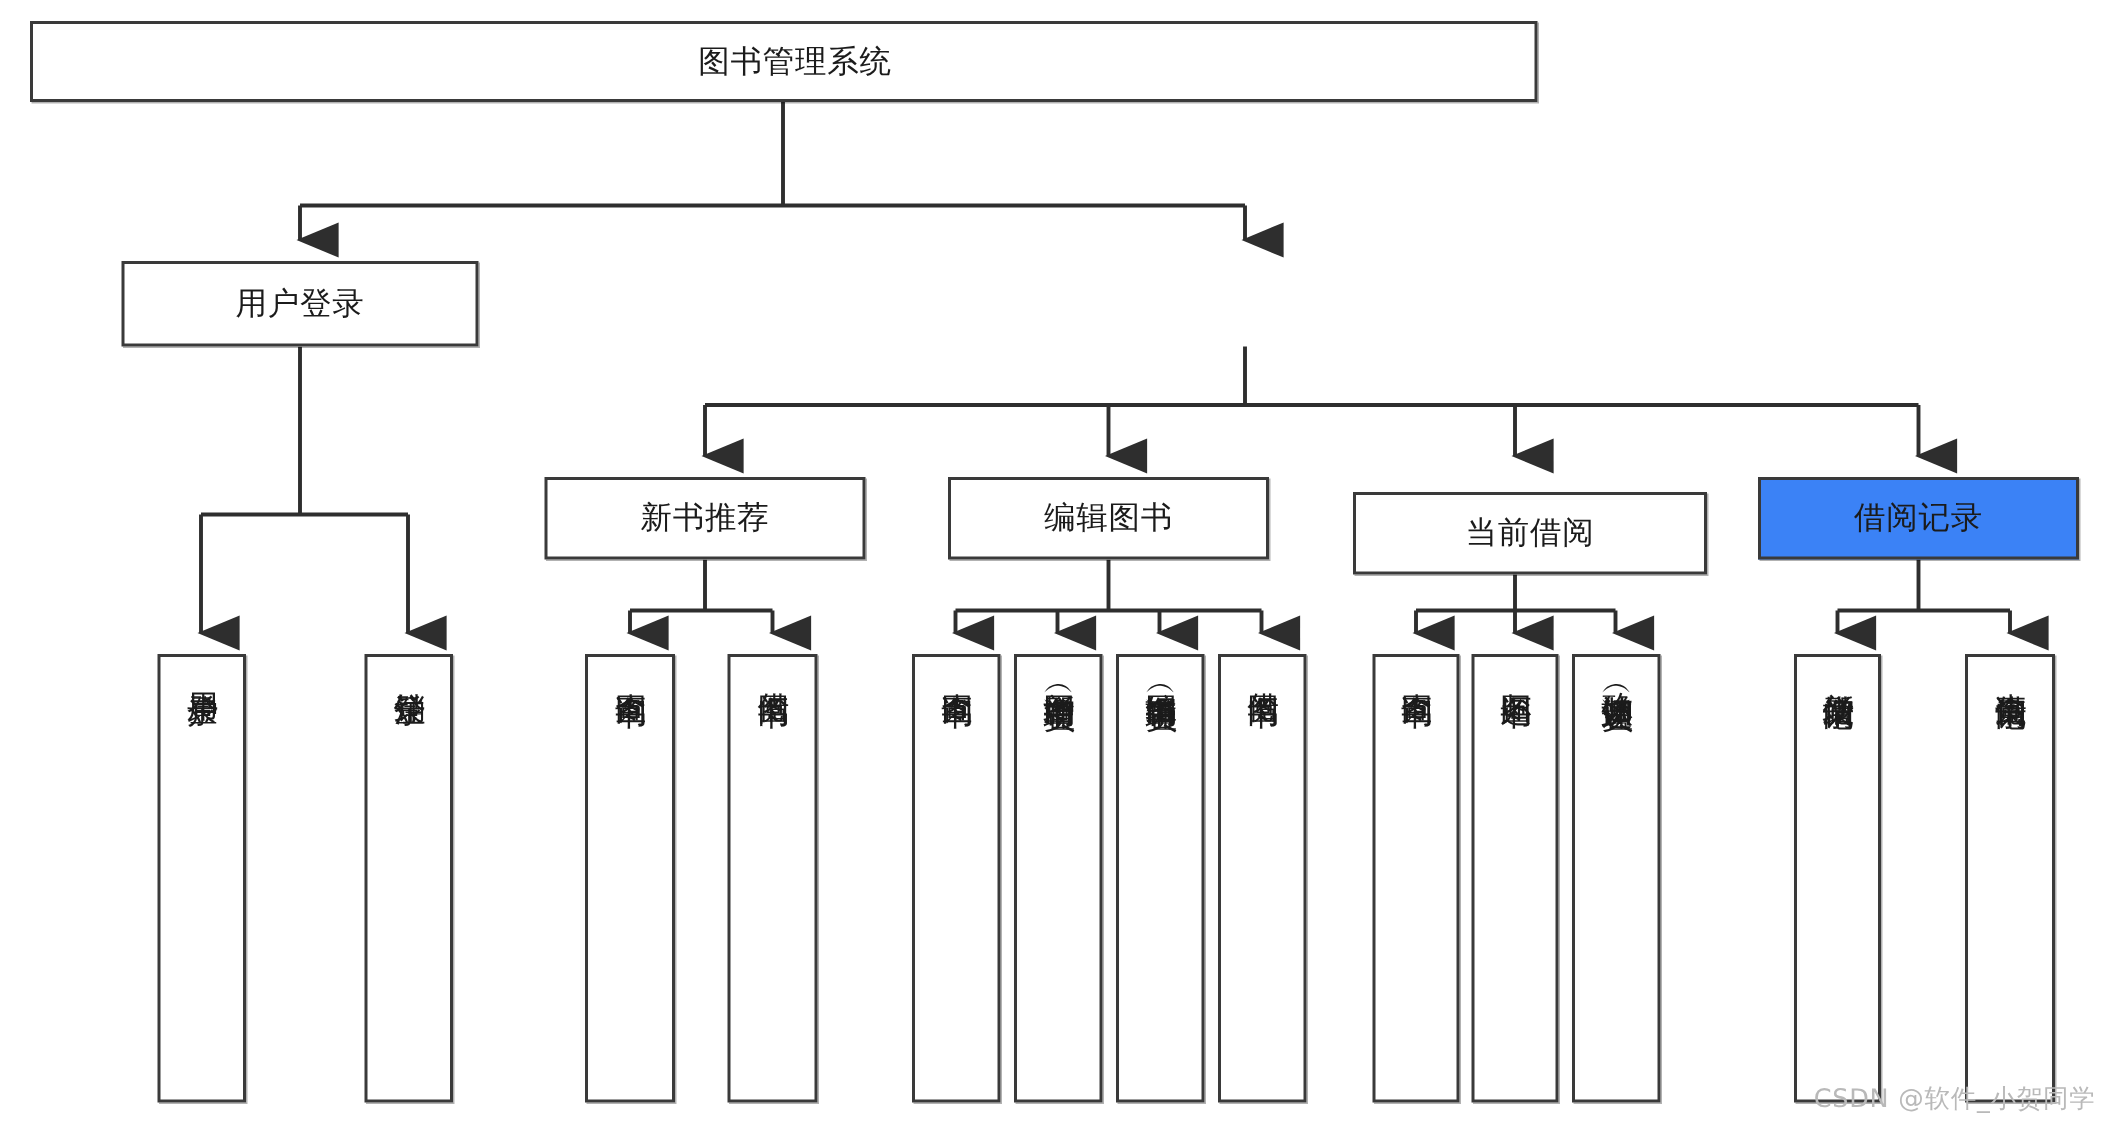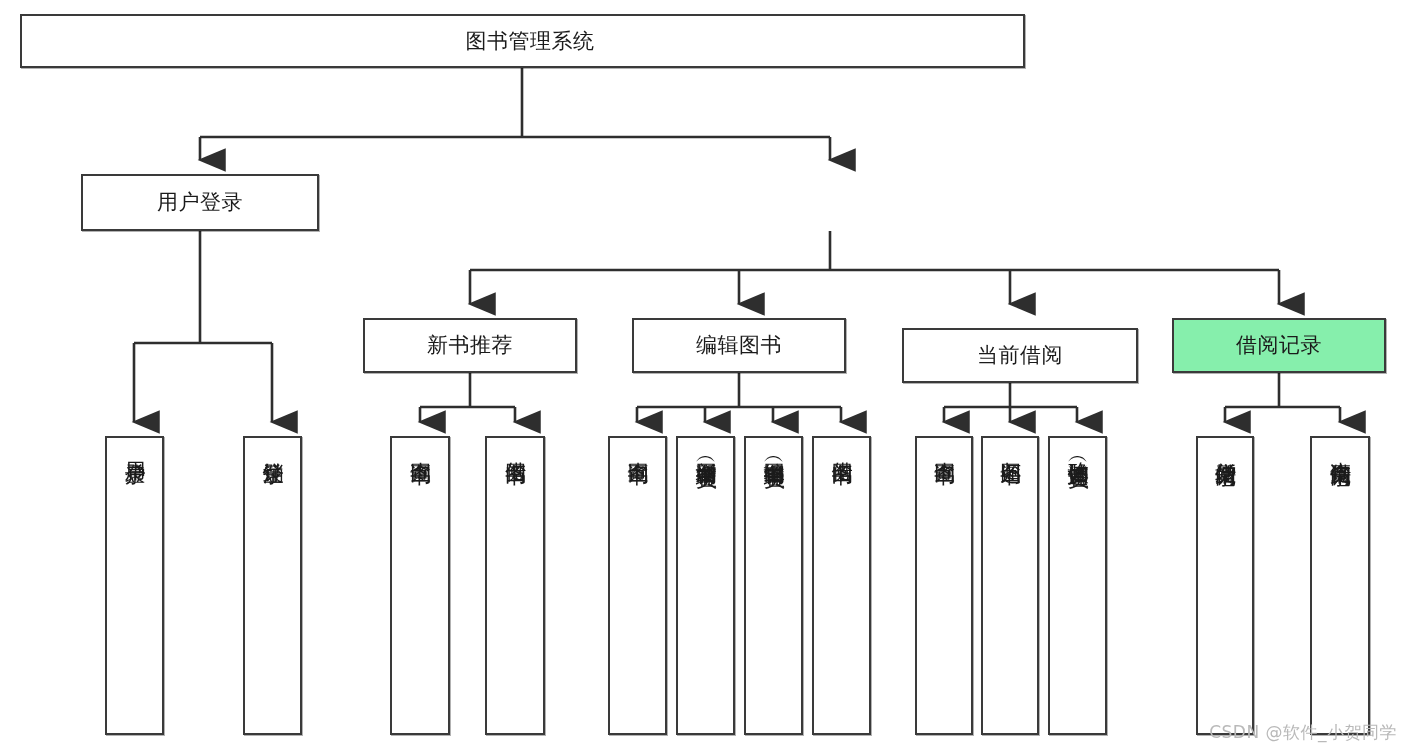--- a/index.html
+++ b/index.html
@@ -141,21 +141,21 @@
 
   <div class="node h" style="left: 363px; top: 318px; width: 214px; height: 55px; border-color: rgb(58, 58, 58); background: rgb(255, 255, 255);">
     <span class="label-h" style="color: rgb(27, 27, 27);">新书推荐</span>
   </div>
   <div class="node h" style="left: 632px; top: 318px; width: 214px; height: 55px; border-color: rgb(58, 58, 58); background: rgb(255, 255, 255);">
     <span class="label-h" style="color: rgb(27, 27, 27);">编辑图书</span>
   </div>
   <div class="node h" style="left: 902px; top: 328px; width: 236px; height: 55px; border-color: rgb(58, 58, 58); background: rgb(255, 255, 255);">
     <span class="label-h" style="color: rgb(27, 27, 27);">当前借阅</span>
   </div>
-  <div class="node h" style="left: 1172px; top: 318px; width: 214px; height: 55px; border-color: rgb(58, 58, 58); background: #86efac;">
+  <div class="node h" style="left: 1172px; top: 318px; width: 214px; height: 55px; border-color: rgb(58, 58, 58); background: #3b82f6;">
     <span class="label-h" style="color: rgb(27, 27, 27);">借阅记录</span>
   </div>
 
   <div class="node v" style="left: 105px; top: 436px; width: 59px; height: 299px; border-color: rgb(58, 58, 58); background: rgb(255, 255, 255);">
     <span class="label-v" style="color: rgb(27, 27, 27);">用户登录</span>
   </div>
   <div class="node v" style="left: 243px; top: 436px; width: 59px; height: 299px; border-color: rgb(58, 58, 58); background: rgb(255, 255, 255);">
     <span class="label-v" style="color: rgb(27, 27, 27);">注销登录</span>
   </div>
   <div class="node v" style="left: 390px; top: 436px; width: 60px; height: 299px; border-color: rgb(58, 58, 58); background: rgb(255, 255, 255);">

